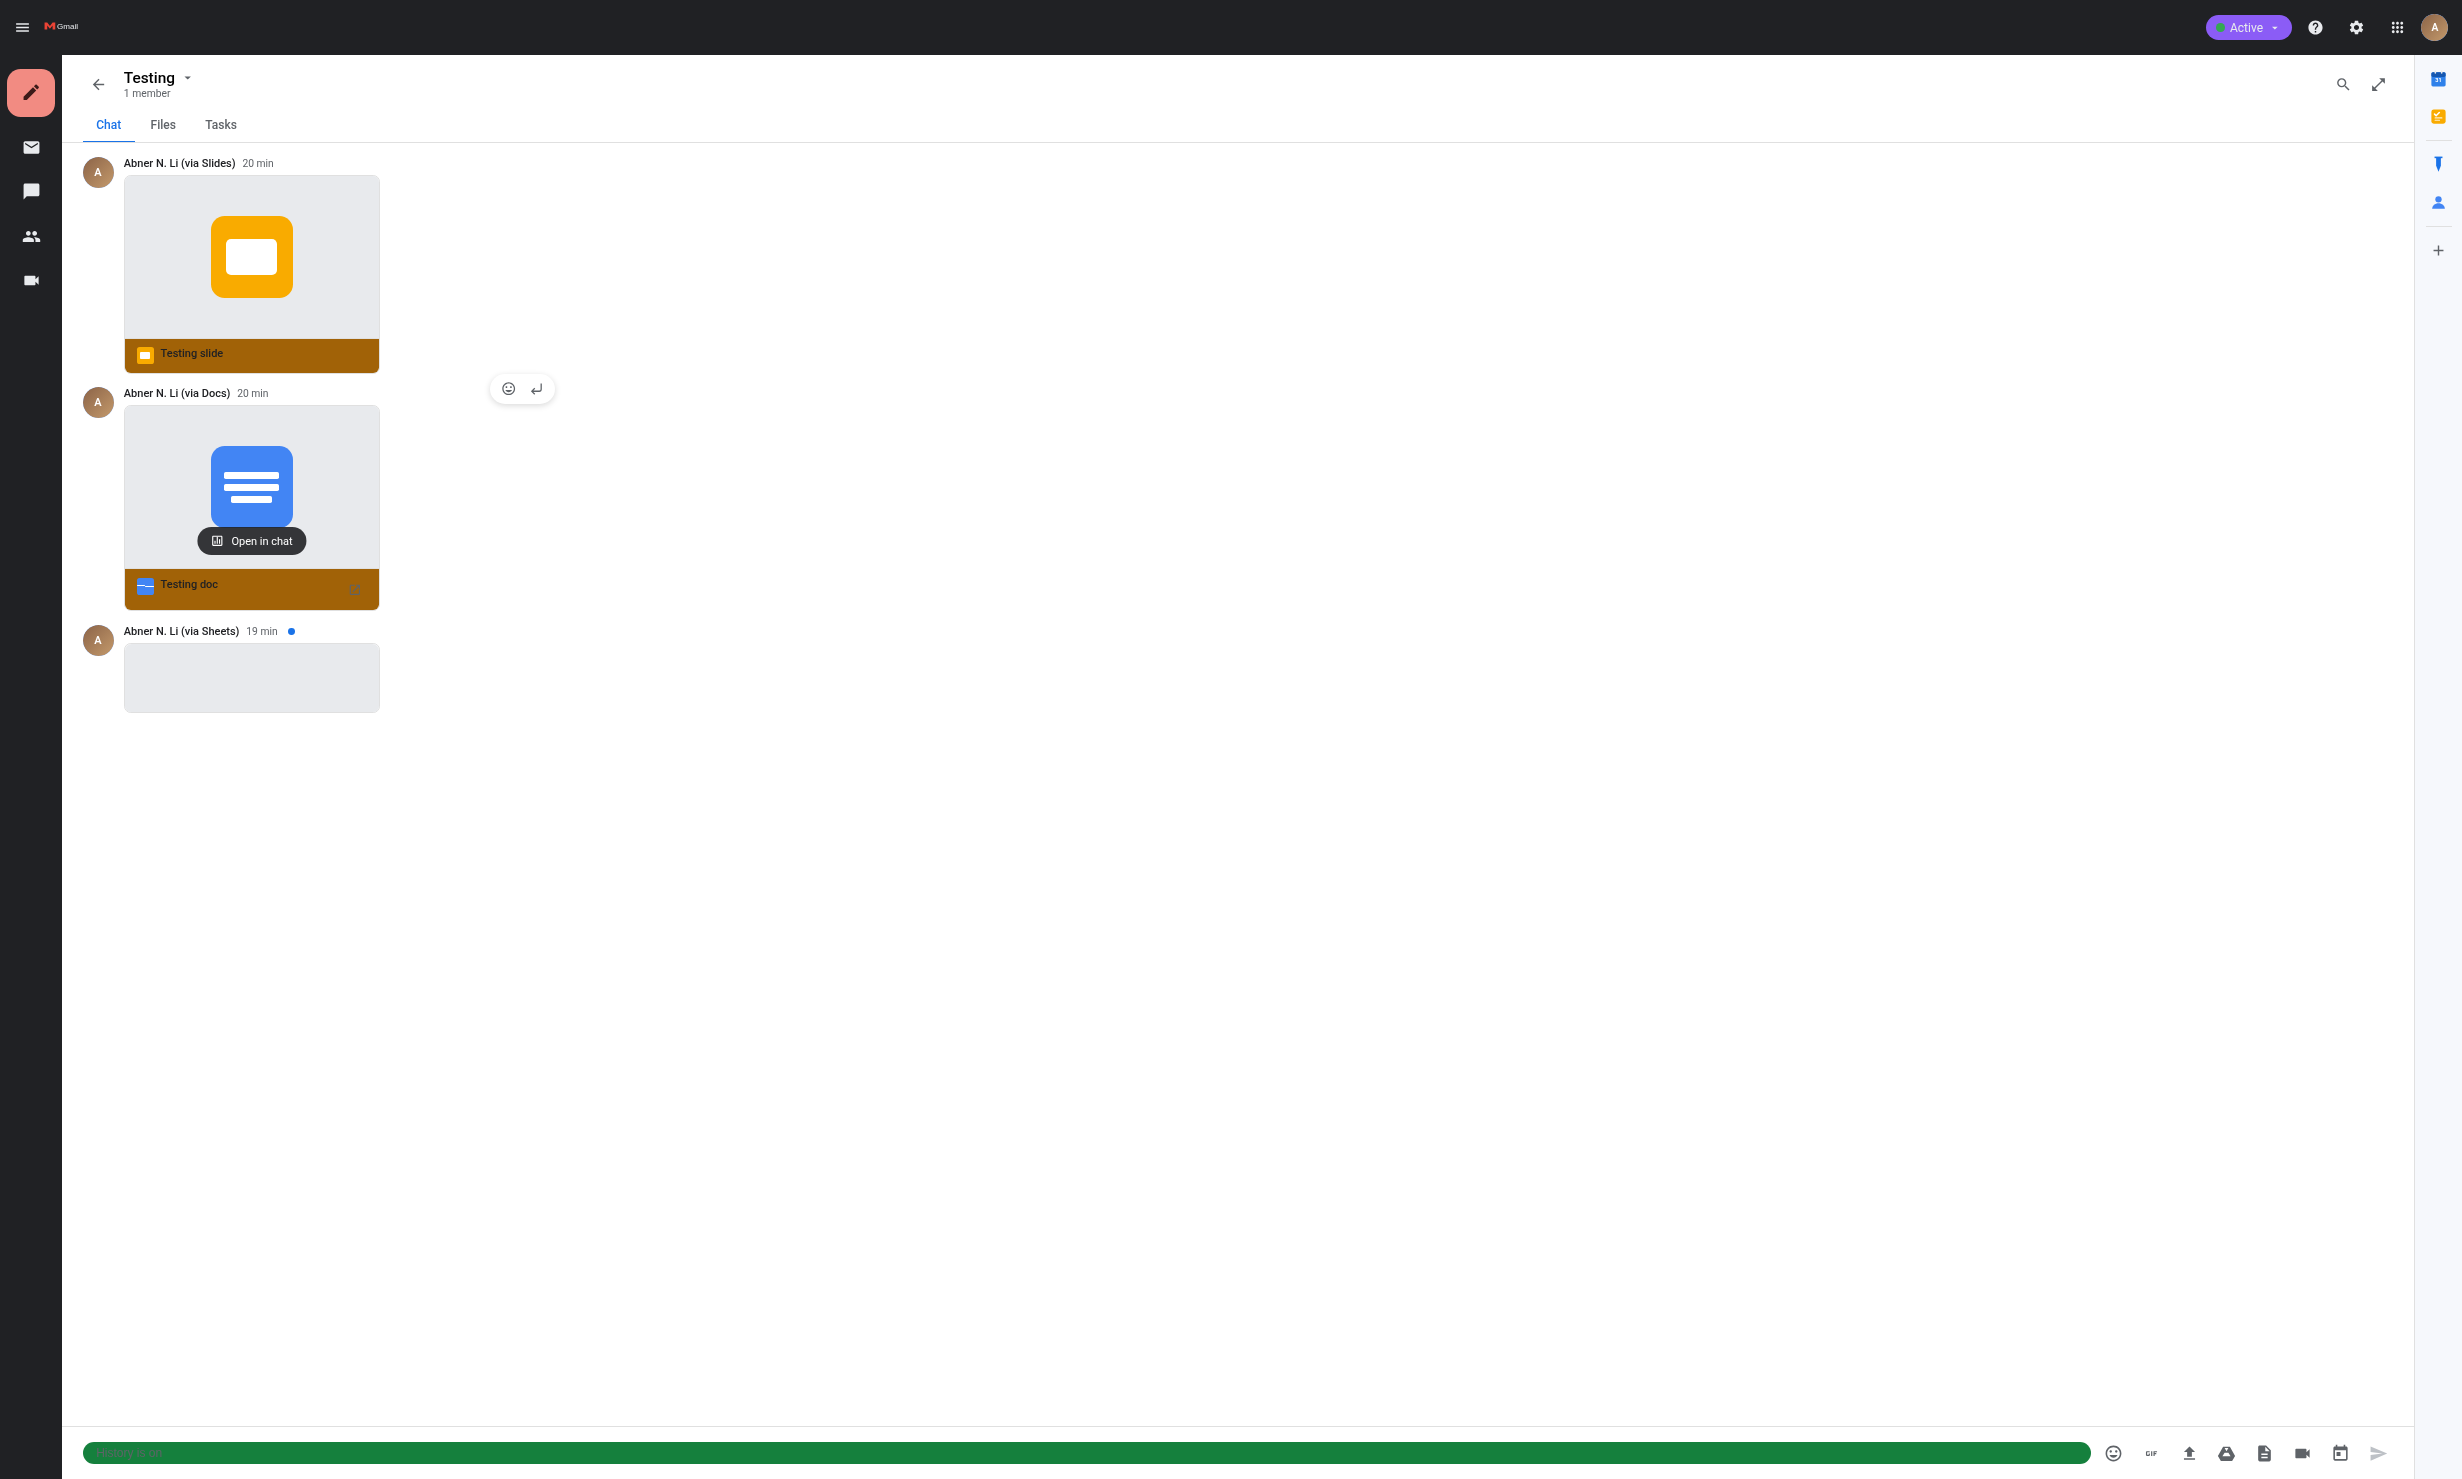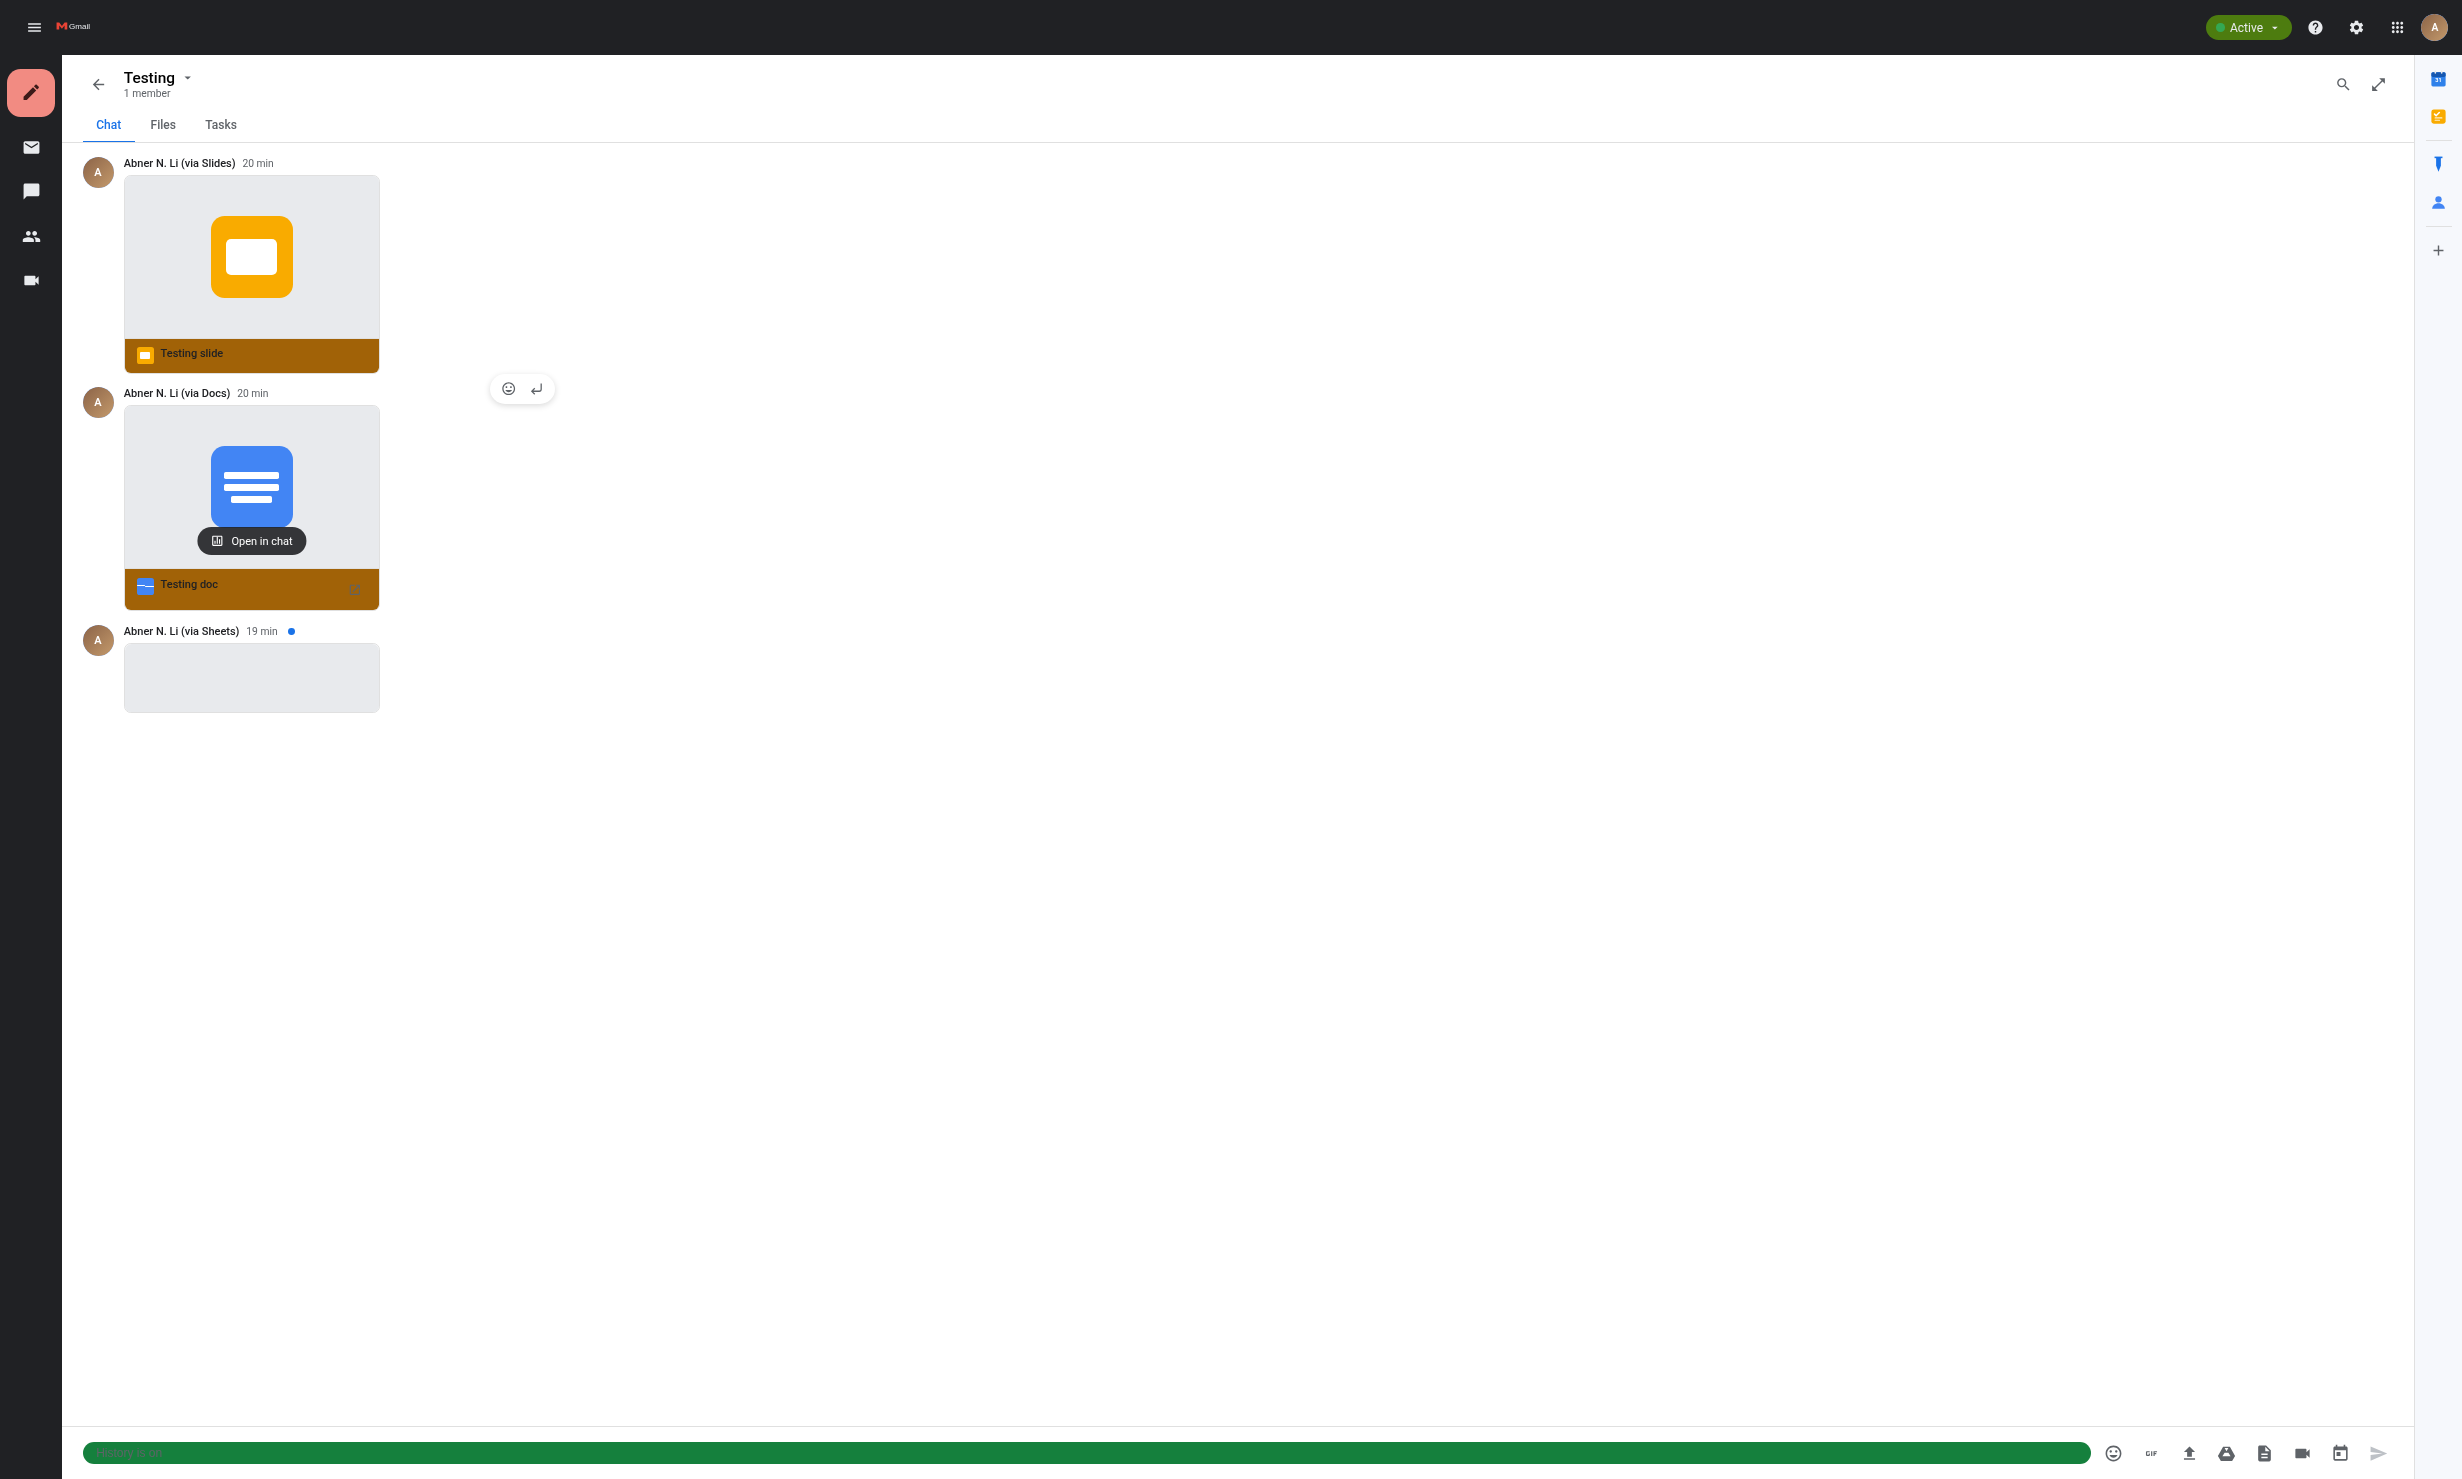--- a/index.html
+++ b/index.html
@@ -38,21 +38,21 @@
     }
 
     .sidebar-icon-btn {
       width: 41px; height: 41px;
       display: flex; align-items: center; justify-content: center;
       border-radius: 50%; cursor: pointer; color: #e8eaed;
     }
 
     
     .top-header {
-      position: fixed; top: 0; left: 12px; right: 0; height: 55px;
+      position: fixed; top: 0; left: 0; right: 0; height: 55px;
       background: #202124;
       display: flex; align-items: center; padding: 0 13.7px;
       z-index: 100; gap: 10.3px;
     }
 
     .header-left {
       display: flex; align-items: center; gap: 10.3px;
       width: 62px; flex-shrink: 0;
     }
 
@@ -69,21 +69,21 @@
       color: #e8eaed; font-size: 13.7px; flex: 1;
     }
     .search-bar input::placeholder { color: #9aa0a6; }
 
     .header-right {
       display: flex; align-items: center; gap: 6.8px; margin-left: auto;
     }
 
     .active-badge {
       display: flex; align-items: center; gap: 5.1px;
-      background: #4d7c0f; border-radius: 17px;
+      background: #8b5cf6; border-radius: 17px;
       padding: 5.1px 10.3px; cursor: pointer; color: #e8eaed; font-size: 12px;
     }
     .active-dot { width: 8.5px; height: 8.5px; background: #34a853; border-radius: 50%; }
 
     .header-icon-btn {
       width: 34px; height: 34px;
       display: flex; align-items: center; justify-content: center;
       border-radius: 50%; cursor: pointer; color: #e8eaed;
     }
 

